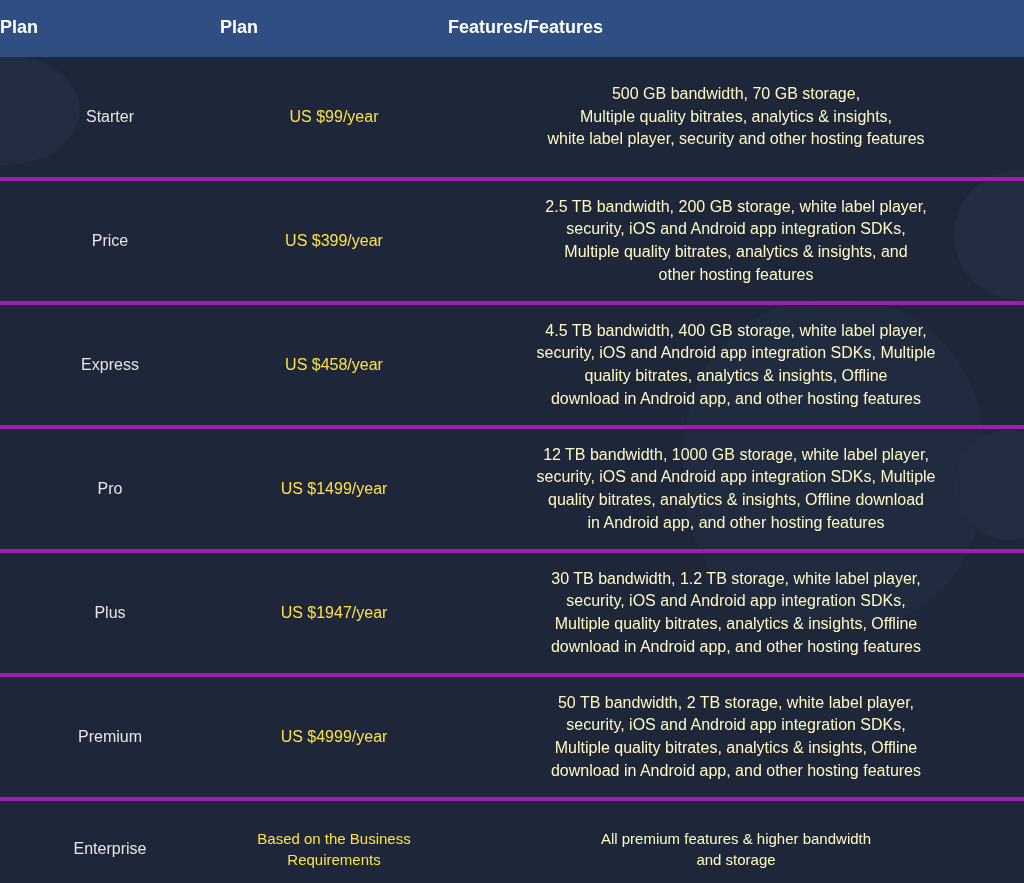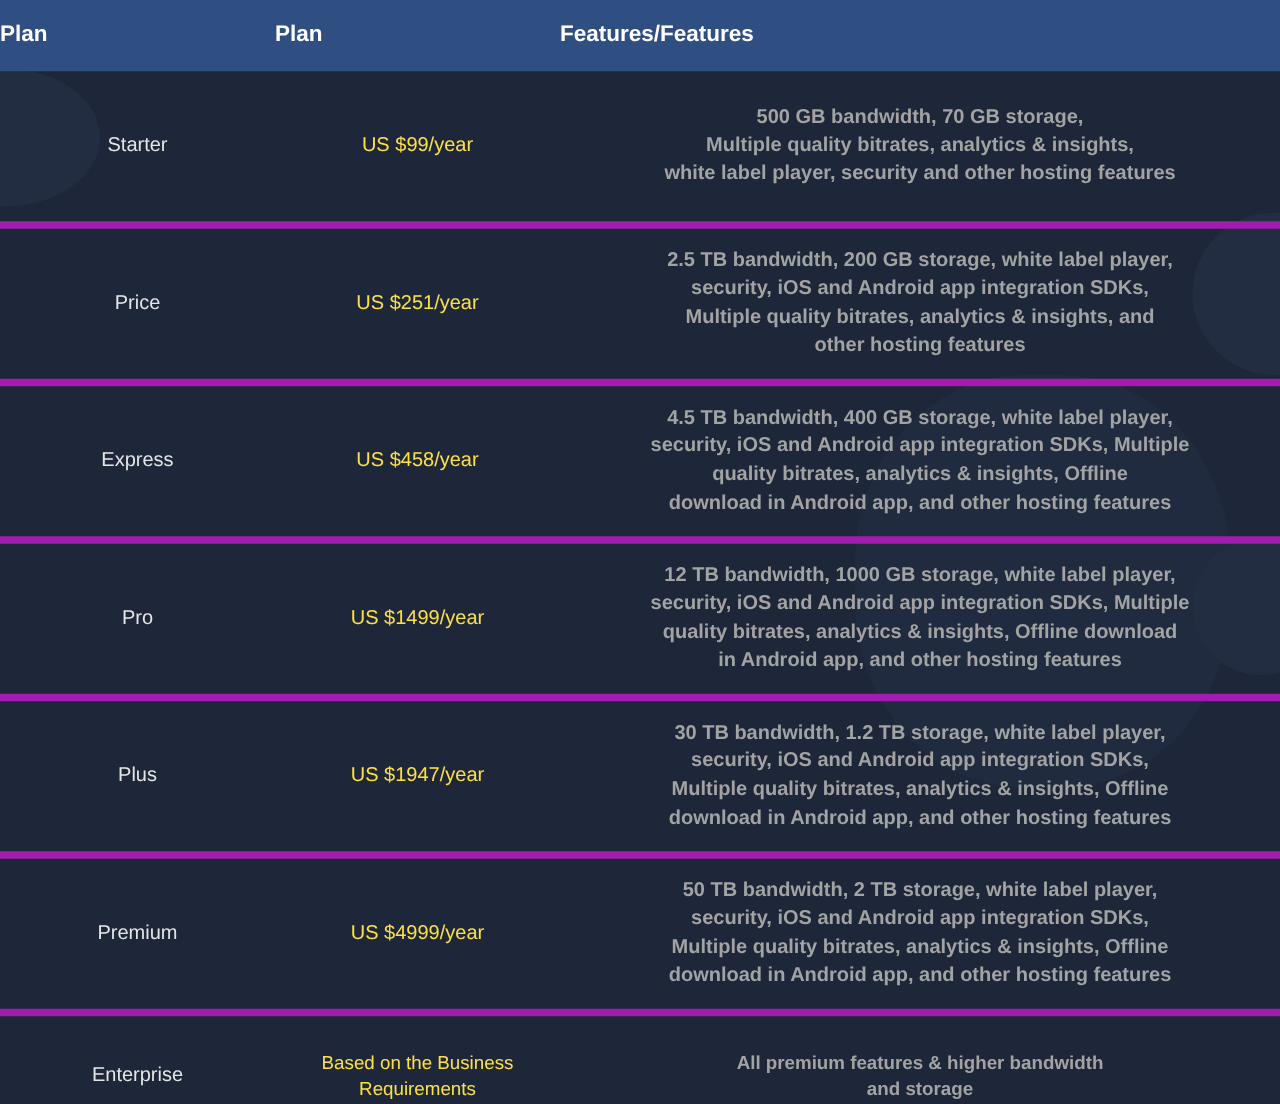--- a/index.html
+++ b/index.html
@@ -45,42 +45,41 @@
     padding: 17px 0 19px 0;
     text-align: left;
     border: none;
   }
 
   col.c-plan     { width: 220px; }
   col.c-price    { width: 228px; }
   col.c-features { width: 576px; }
 
   table.pricing tbody td {
-    border-top: 6px solid #a21caf;
+    border-top: 4px solid #a21caf;
     text-align: center;
     vertical-align: middle;
     padding: 12px 10px;
     line-height: 1.42;
   }
   table.pricing tbody tr:first-child td { border-top: none; }
 
   td.plan {
     font-size: 16px;
     color: #e5e5e5;
   }
   td.price {
     font-size: 16px;
     color: #fde047;
   }
   td.features {
     font-size: 16px;
-    color: #a3a3a3;
+    color: #fef9c3;
     padding-left: 24px;
     padding-right: 24px;
-    font-weight: bold;
   }
   td.features.small, td.price.small { font-size: 15px; }
   .row-h-tall td { height: 96px; }
   .row-h-short td { height: 72px; }
 </style>
 </head>
 <body>
 
 <div class="blob blob-a"></div>
 <div class="blob blob-d"></div>
@@ -101,21 +100,21 @@
     </tr>
   </thead>
   <tbody>
     <tr class="row-h-tall">
       <td class="plan">Starter</td>
       <td class="price">US $99/year</td>
       <td class="features">500 GB bandwidth, 70 GB storage,<br>Multiple quality bitrates, analytics &amp; insights,<br>white label player, security and other hosting features</td>
     </tr>
     <tr class="row-h-tall">
       <td class="plan">Price</td>
-      <td class="price">US $251/year</td>
+      <td class="price">US $399/year</td>
       <td class="features">2.5 TB bandwidth, 200 GB storage, white label player,<br>security, iOS and Android app integration SDKs,<br>Multiple quality bitrates, analytics &amp; insights, and<br>other hosting features</td>
     </tr>
     <tr class="row-h-tall">
       <td class="plan">Express</td>
       <td class="price">US $458/year</td>
       <td class="features">4.5 TB bandwidth, 400 GB storage, white label player,<br>security, iOS and Android app integration SDKs, Multiple<br>quality bitrates, analytics &amp; insights, Offline<br>download in Android app, and other hosting features</td>
     </tr>
     <tr class="row-h-tall">
       <td class="plan">Pro</td>
       <td class="price">US $1499/year</td>

